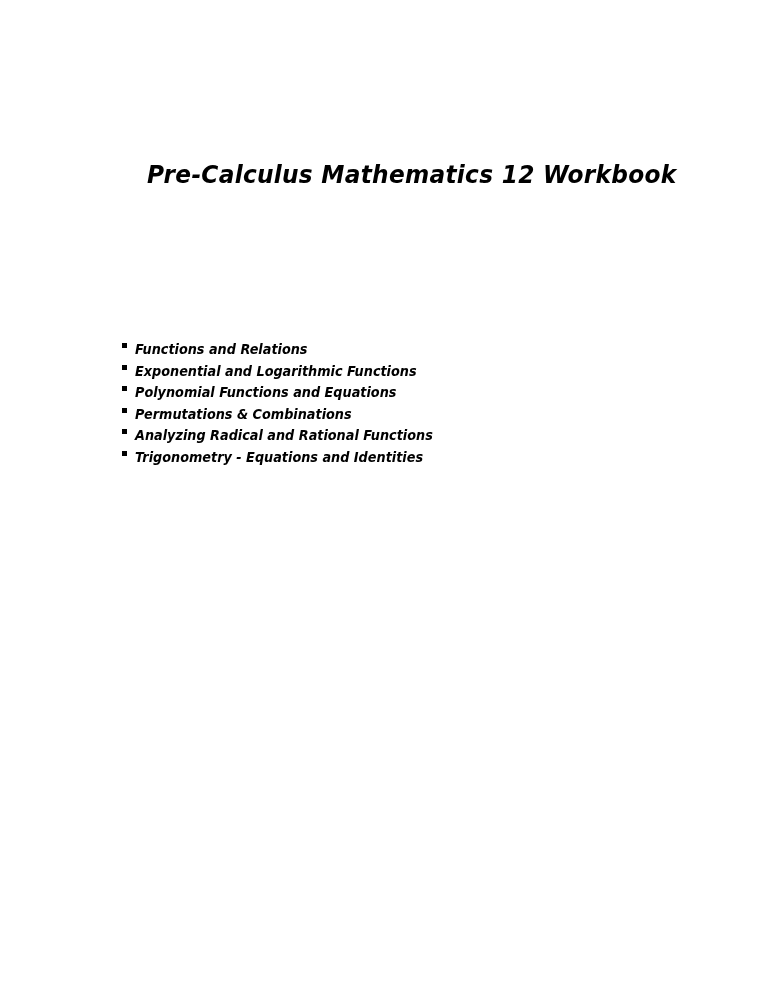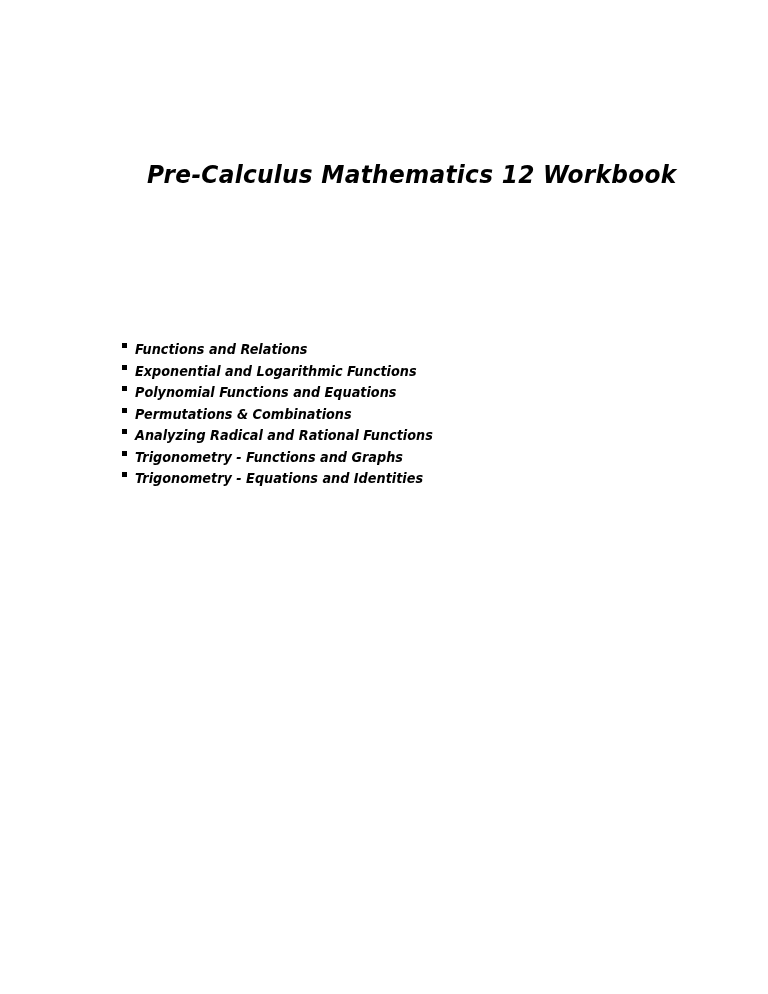--- a/index.html
+++ b/index.html
@@ -36,19 +36,15 @@
   <li class="topic">
       <span class="bullet"></span>
       <span class="label">Permutations &amp; Combinations</span>
     </li>
   <li class="topic">
       <span class="bullet"></span>
       <span class="label">Analyzing Radical and Rational Functions</span>
     </li>
   <li class="topic">
       <span class="bullet"></span>
-      <span class="label">Trigonometry - Functions and Graphs</span>
-    </li>
-  <li class="topic">
-      <span class="bullet"></span>
       <span class="label">Trigonometry - Equations and Identities</span>
     </li>
 </ul>
 
 </body></html>

